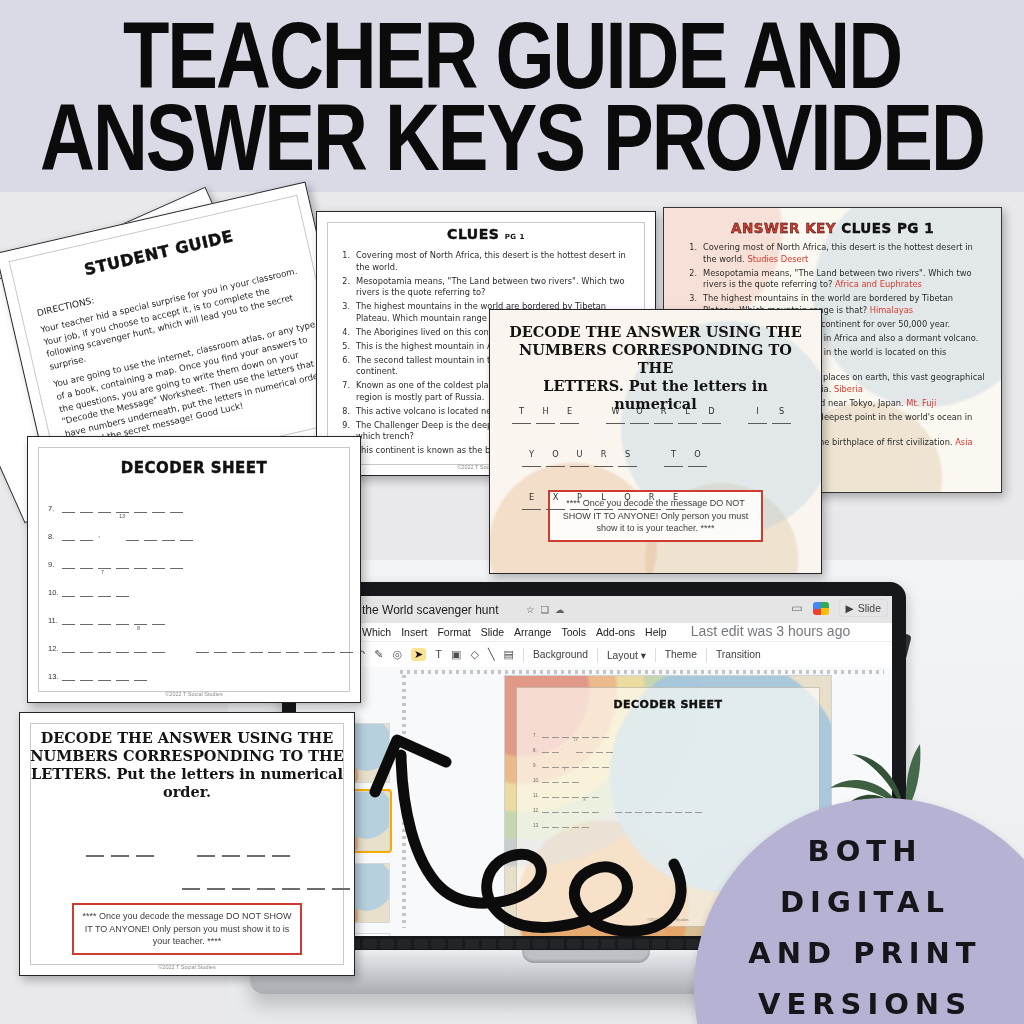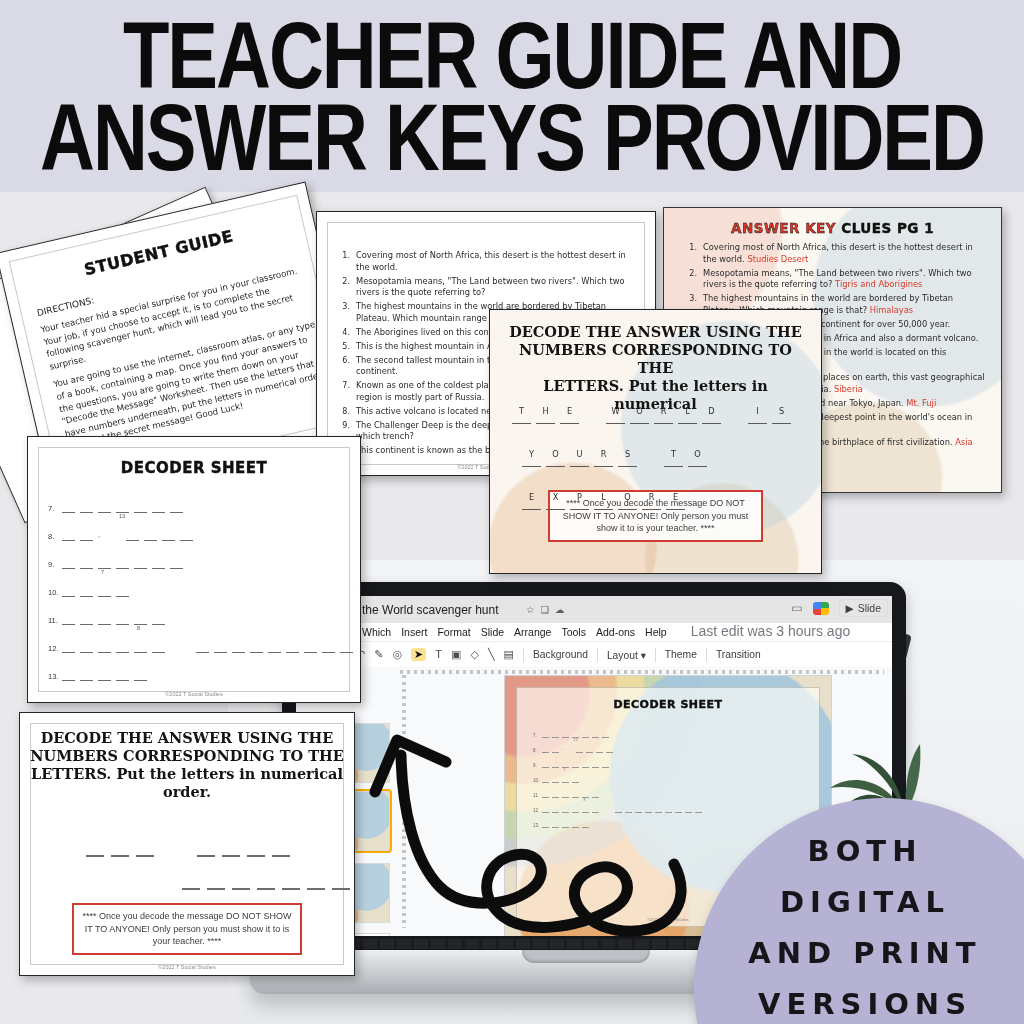--- a/index.html
+++ b/index.html
@@ -256,20 +256,24 @@
     <div class="sg-title fat-title">STUDENT GUIDE</div>
     <div class="sg-dir hand">DIRECTIONS:</div>
     <div class="sg-body hand">
         <p>Your teacher hid a special surprise for you in your classroom. Your job, if you choose to accept it, is to complete the following scavenger hunt, which will lead you to the secret surprise.</p>
         <p>You are going to use the internet, classroom atlas, or any type of a book, containing a map. Once you find your answers to the questions, you are going to write them down on your "Decode the Message" Worksheet. Then use the letters that have numbers underneath, put the letters in numerical order to reveal the secret message! Good Luck!</p>
       </div>
   </div>
 
   <div class="doc clues-doc">
     <div class="doc-frame"></div>
+    <div class="clue-head fat-title">
+      <span>CLUES</span>
+      <span class="pg">PG 1</span>
+    </div>
     <div class="clue-list hand">
         <div class="clue-row">
           <span class="clue-num">1.</span>
           <span class="clue-txt">Covering most of North Africa, this desert is the hottest desert in the world.</span>
         </div>
         <div class="clue-row">
           <span class="clue-num">2.</span>
           <span class="clue-txt">Mesopotamia means, "The Land between two rivers". Which two rivers is the quote referring to?</span>
         </div>
         <div class="clue-row">
@@ -314,21 +318,21 @@
       <span>CLUES</span>
       <span class="pg">PG 1</span>
     </div>
     <div class="clue-list hand" style="top:34px">
         <div class="clue-row">
           <span class="clue-num">1.</span>
           <span class="clue-txt">Covering most of North Africa, this desert is the hottest desert in the world. <span class="ans">Studies Desert</span></span>
         </div>
         <div class="clue-row">
           <span class="clue-num">2.</span>
-          <span class="clue-txt">Mesopotamia means, "The Land between two rivers". Which two rivers is the quote referring to? <span class="ans">Tigris and Aborigines</span></span>
+          <span class="clue-txt">Mesopotamia means, "The Land between two rivers". Which two rivers is the quote referring to? <span class="ans">Africa and Euphrates</span></span>
         </div>
         <div class="clue-row">
           <span class="clue-num">3.</span>
           <span class="clue-txt">The highest mountains in the world are bordered by Tibetan Plateau. Which mountain range is that? <span class="ans">Himalayas</span></span>
         </div>
         <div class="clue-row">
           <span class="clue-num">4.</span>
           <span class="clue-txt">The Aborigines lived on this continent for over 50,000 year. </span>
         </div>
         <div class="clue-row">

